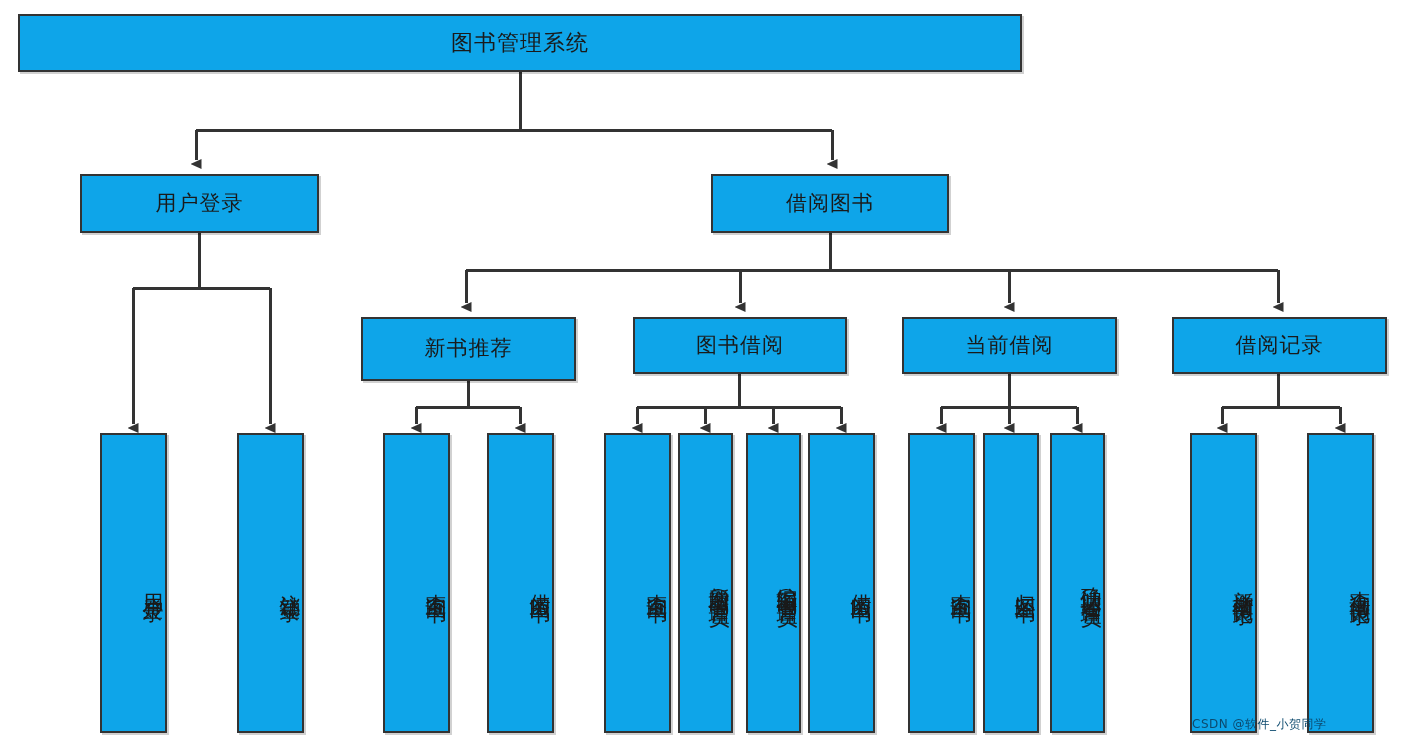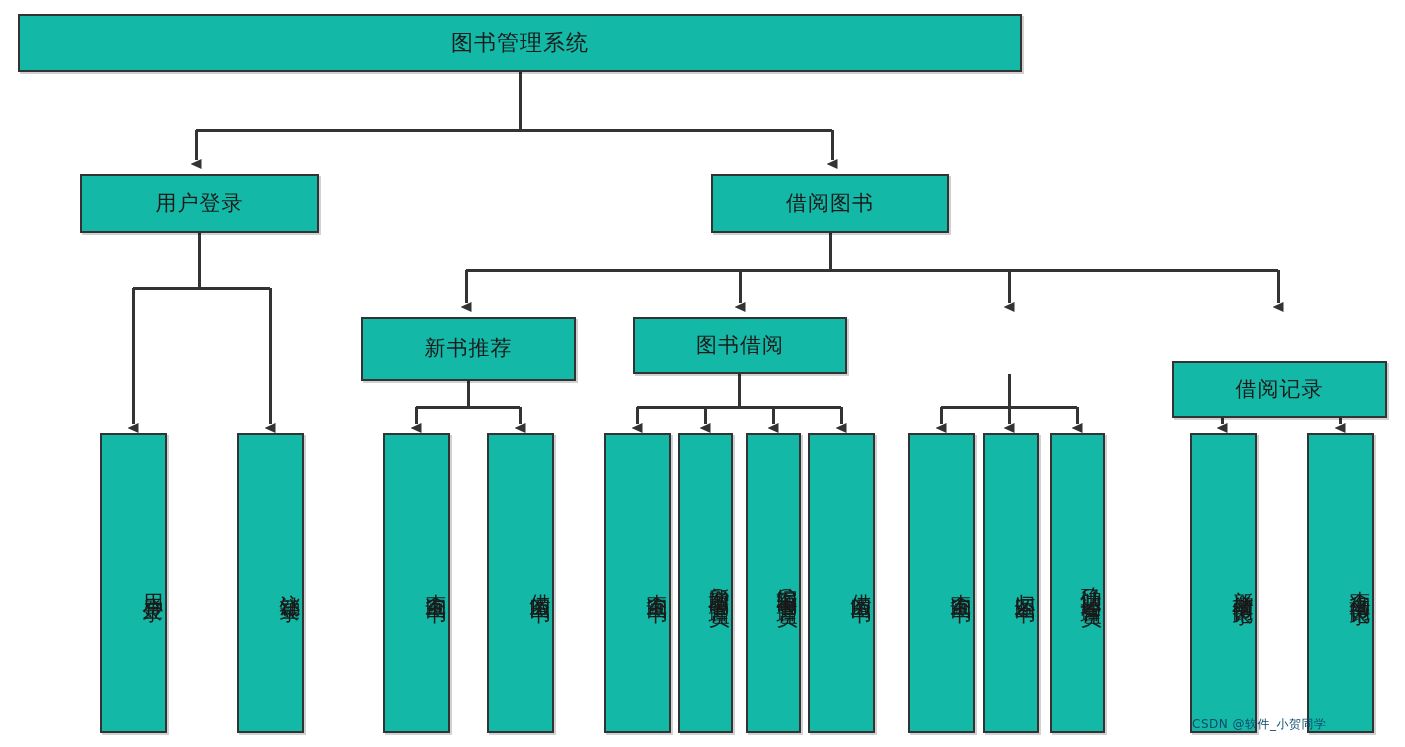--- a/index.html
+++ b/index.html
@@ -22,21 +22,21 @@
     position: absolute;
     left: 0;
     top: 0;
     width: 1405px;
     height: 747px;
     pointer-events: none;
   }
   .node {
     position: absolute;
     box-sizing: border-box;
-    background: #14b8a6;
+    background: #0ea5e9;
     border: 2px solid #333333;
     box-shadow: 2px 2px 0 0 rgba(0,0,0,0.18);
     display: flex;
     align-items: center;
     justify-content: center;
     color: #1a1a1a;
     text-align: center;
   }
   .node-horizontal {
     font-size: 21px;
@@ -137,22 +137,25 @@
   </div>
 
   <div class="node node-horizontal" style="left:361px; top:317px; width:215px; height:64px;">
     <span>新书推荐</span>
   </div>
 
   <div class="node node-horizontal" style="left:633px; top:317px; width:214px; height:57px;">
     <span>图书借阅</span>
   </div>
 
-
-  <div class="node node-horizontal" style="left:1172px; top:317px; width:215px; height:57px;margin-top:44px;">
+  <div class="node node-horizontal" style="left:902px; top:317px; width:215px; height:57px;">
+    <span>当前借阅</span>
+  </div>
+
+  <div class="node node-horizontal" style="left:1172px; top:317px; width:215px; height:57px;">
     <span>借阅记录</span>
   </div>
 
   <div class="node node-vertical" style="left:100px; top:433px; width:67px; height:300px;">
     <span class="vlabel">用户登录</span>
   </div>
 
   <div class="node node-vertical" style="left:237px; top:433px; width:67px; height:300px;">
     <span class="vlabel">注销登录</span>
   </div>

